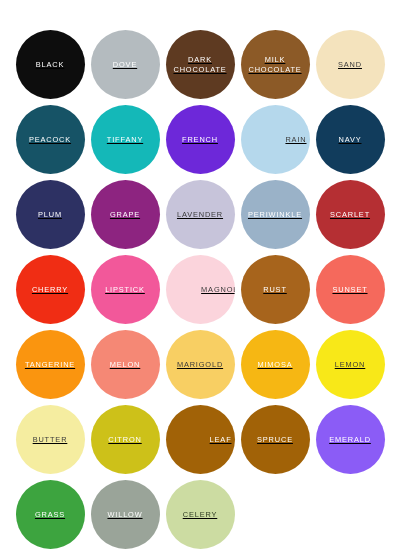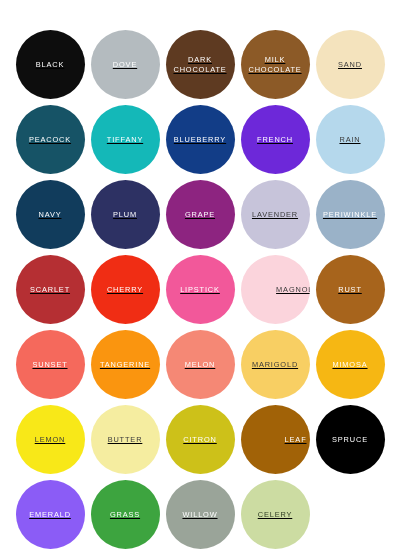--- a/index.html
+++ b/index.html
@@ -106,31 +106,26 @@
         <div class="swatch-circle" style="background-color: rgb(22, 83, 102);">
           <span class="swatch-label" style="color: rgb(255, 255, 255);">PEACOCK</span>
         </div>
       </div>
       <div class="swatch-cell">
         <div class="swatch-circle" style="background-color: rgb(20, 184, 184);">
           <span class="swatch-label" style="color: rgb(255, 255, 255);">TIFFANY</span>
         </div>
       </div>
       <div class="swatch-cell">
-        <div class="swatch-circle" style="background-color: rgb(18, 61, 135);">
-          <span class="swatch-label" style="color: rgb(255, 255, 255);">BLUEBERRY</span>
-        </div>
-      </div>
-      <div class="swatch-cell">
         <div class="swatch-circle" style="background-color: #6d28d9;">
           <span class="swatch-label" style="color: rgb(255, 255, 255);">FRENCH</span>
         </div>
       </div>
       <div class="swatch-cell">
-        <div class="swatch-circle" style="background-color: rgb(181, 216, 236);">
+        <div class="swatch-circle" style="background-color: rgb(181, 216, 236); justify-content: flex-end;">
           <span class="swatch-label" style="color: rgb(58, 58, 58);">RAIN</span>
         </div>
       </div>
       <div class="swatch-cell">
         <div class="swatch-circle" style="background-color: rgb(17, 60, 92);">
           <span class="swatch-label" style="color: rgb(255, 255, 255);">NAVY</span>
         </div>
       </div>
       <div class="swatch-cell">
         <div class="swatch-circle" style="background-color: rgb(45, 49, 99);">
@@ -216,21 +211,21 @@
         <div class="swatch-circle" style="background-color: rgb(205, 193, 25);">
           <span class="swatch-label" style="color: rgb(255, 255, 255);">CITRON</span>
         </div>
       </div>
       <div class="swatch-cell">
         <div class="swatch-circle" style="background-color: #a16207; justify-content: flex-end;">
           <span class="swatch-label" style="color: rgb(255, 255, 255);">LEAF</span>
         </div>
       </div>
       <div class="swatch-cell">
-        <div class="swatch-circle" style="background-color: #000000;">
+        <div class="swatch-circle" style="background-color: #a16207;">
           <span class="swatch-label" style="color: rgb(255, 255, 255);">SPRUCE</span>
         </div>
       </div>
       <div class="swatch-cell">
         <div class="swatch-circle" style="background-color: #8b5cf6;">
           <span class="swatch-label" style="color: rgb(255, 255, 255);">EMERALD</span>
         </div>
       </div>
       <div class="swatch-cell">
         <div class="swatch-circle" style="background-color: rgb(61, 164, 63);">

